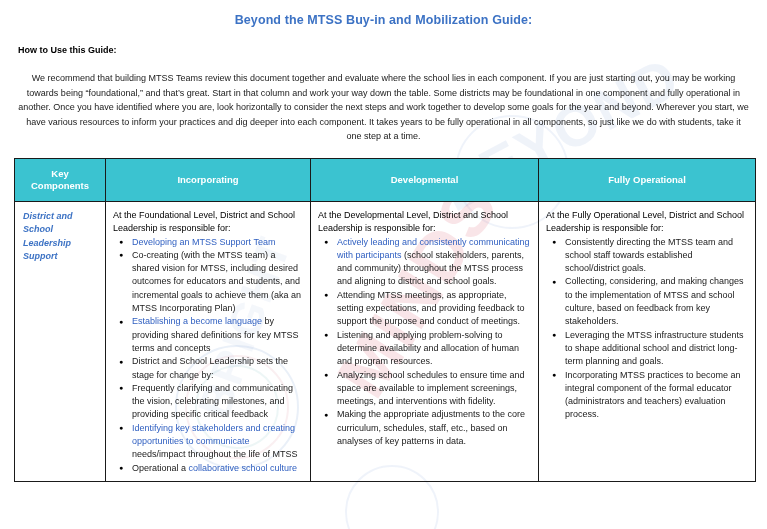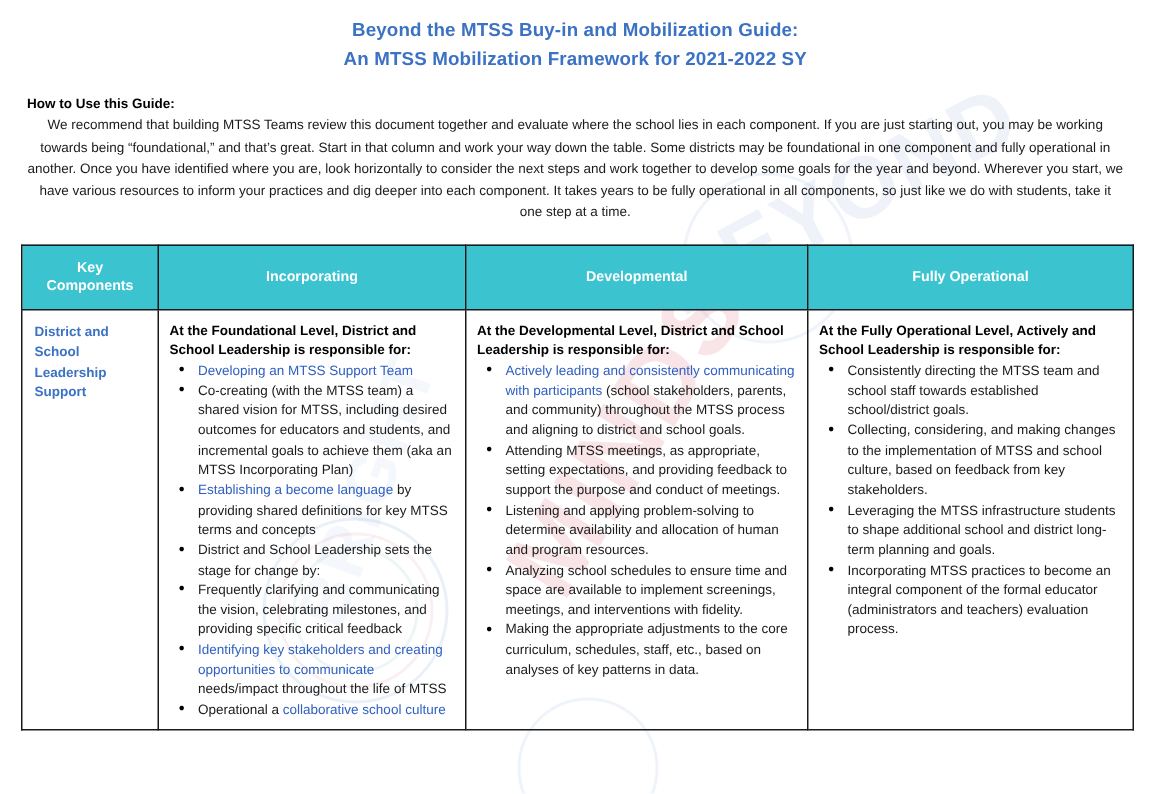--- a/index.html
+++ b/index.html
@@ -83,21 +83,21 @@
     letter-spacing: 0.1px;
   }
 
   #intro {
     margin: 15px 18px 0 18px;
   }
   .intro-heading {
     font-weight: 700;
     font-size: 9px;
     color: #000;
-    margin-bottom: 2px;
+    margin-bottom: 16px;
   }
   .intro-body {
     font-size: 9px;
     line-height: 14.6px;
     color: #1a1a1a;
     text-align: center;
   }
 
   
   #matrix-table {
@@ -121,33 +121,34 @@
     line-height: 12px;
     height: 28px;
   }
   col.c-key  { width: 91px; }
   col.c-fou  { width: 205px; }
   col.c-dev  { width: 228px; }
   col.c-ful  { width: 217px; }
 
   td.key-cell {
     padding: 8px 22px 8px 8px;
+    font-style: italic;
   }
   .key-label {
     color: #3c72c4;
     font-weight: 700;
     font-size: 9px;
     line-height: 13.5px;
   }
 
   td.level-cell {
     padding: 7px 7px 6px 7px;
   }
   .level-intro {
-    font-weight: 700;
+    font-weight: 400;
     font-size: 9px;
     line-height: 12.8px;
     color: #000;
     margin: 0 0 1px 0;
   }
   ul.bullets {
     list-style: none;
     margin: 0;
     padding: 0;
   }
@@ -182,21 +183,20 @@
   <div class="wm-ring wm-ring5"></div>
   <div class="wm-text wm-a">BEYOND</div>
   <div class="wm-text wm-b">MINDS</div>
   <div class="wm-text wm-c">BRIGHT</div>
 </div>
 
 <div id="page">
 
   <div id="title-block">
     <div class="doc-title">Beyond the MTSS Buy-in and Mobilization Guide:</div>
-    <div class="doc-title">An MTSS Mobilization Framework for 2021-2022 SY</div>
   </div>
 
   <div id="intro">
     <div class="intro-heading">How to Use this Guide:</div>
     <div class="intro-body">We recommend that building MTSS Teams review this document together and evaluate where the school lies in each component. If you are just starting out, you may be working towards being “foundational,” and that’s great. Start in that column and work your way down the table. Some districts may be foundational in one component and fully operational in another. Once you have identified where you are, look horizontally to consider the next steps and work together to develop some goals for the year and beyond. Wherever you start, we have various resources to inform your practices and dig deeper into each component. It takes years to be fully operational in all components, so just like we do with students, take it one step at a time.</div>
   </div>
 
   <table id="matrix-table">
     <colgroup>
       <col class="c-key">
@@ -236,21 +236,21 @@
           <p class="level-intro">At the Developmental Level, District and School Leadership is responsible for:</p>
           <ul class="bullets">
               <li><span class="lnk">Actively leading and consistently communicating with participants</span><span> (school stakeholders, parents, and community) throughout the MTSS process and aligning to district and school goals.</span></li>
               <li><span>Attending MTSS meetings, as appropriate, setting expectations, and providing feedback to support the purpose and conduct of meetings.</span></li>
               <li><span>Listening and applying problem-solving to determine availability and allocation of human and program resources.</span></li>
               <li><span>Analyzing school schedules to ensure time and space are available to implement screenings, meetings, and interventions with fidelity.</span></li>
               <li><span>Making the appropriate adjustments to the core curriculum, schedules, staff, etc., based on analyses of key patterns in data.</span></li>
             </ul>
         </td>
         <td class="level-cell">
-          <p class="level-intro">At the Fully Operational Level, Actively and School Leadership is responsible for:</p>
+          <p class="level-intro">At the Fully Operational Level, District and School Leadership is responsible for:</p>
           <ul class="bullets">
               <li><span>Consistently directing the MTSS team and school staff towards established school/district goals.</span></li>
               <li><span>Collecting, considering, and making changes to the implementation of MTSS and school culture, based on feedback from key stakeholders.</span></li>
               <li><span>Leveraging the MTSS infrastructure students to shape additional school and district long-term planning and goals.</span></li>
               <li><span>Incorporating MTSS practices to become an integral component of the formal educator (administrators and teachers) evaluation process.</span></li>
             </ul>
         </td>
       </tr>
     </tbody>
   </table>

